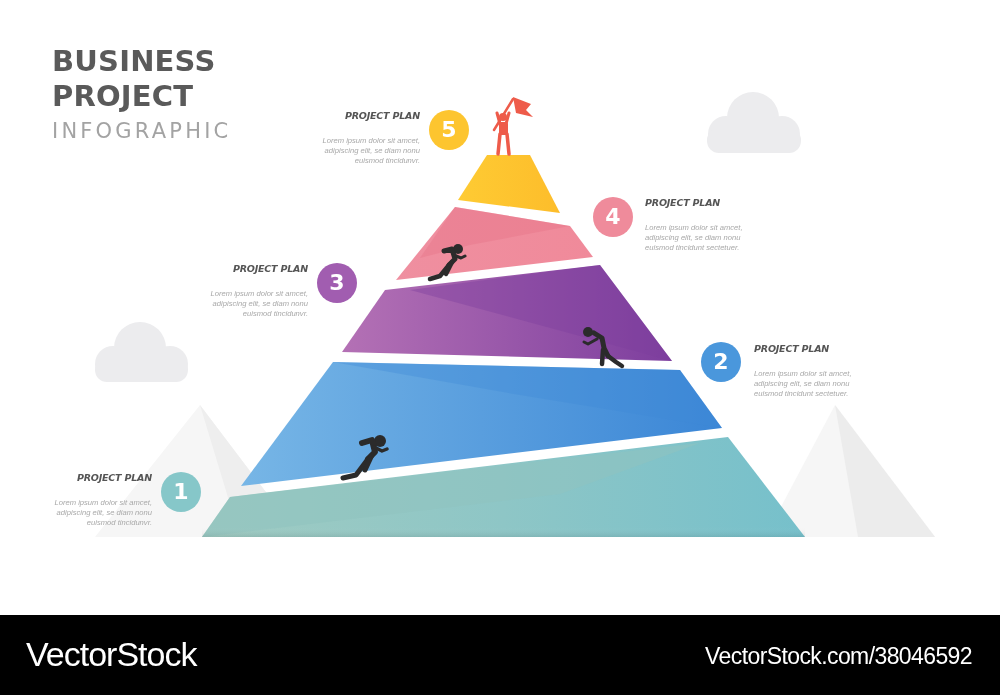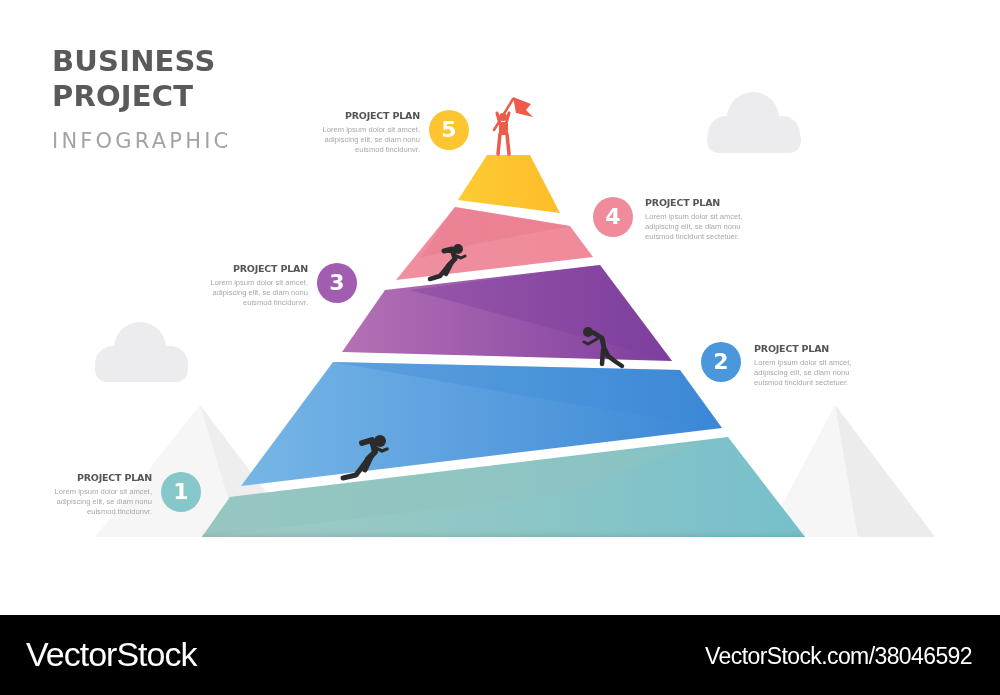--- a/index.html
+++ b/index.html
@@ -1,26 +1,26 @@
 <!DOCTYPE html>
 <html><head>
 <meta charset="utf-8">
 <style>
   html, body { margin: 0; padding: 0; }
   body { width: 1000px; height: 695px; position: relative; overflow: hidden; background: #ffffff; font-family: "Liberation Sans", sans-serif; }
   .canvas { position: absolute; left: 0; top: 0; width: 908px; height: 615px; background: #ffffff; }
   .title-block { position: absolute; left: 52px; top: 44px; }
   .title-line { font-family: "DejaVu Sans", sans-serif; font-weight: bold; font-size: 29px; line-height: 35px; color: #5a5a5a; letter-spacing: 0.2px; }
-  .subtitle { font-family: "DejaVu Sans", sans-serif; font-size: 21px; line-height: 30px; color: #a3a3a3; letter-spacing: 3.2px; margin-top: 12px; }
+  .subtitle { font-family: "DejaVu Sans", sans-serif; font-size: 21px; line-height: 30px; color: #a3a3a3; letter-spacing: 3.2px; margin-top: 2px; }
   svg.scene { position: absolute; left: 0; top: 0; }
-  .step { position: absolute; width: 150px; }
+  .step { position: absolute; width: 150px; font-style: italic; }
   .step.right { text-align: left; }
   .step.left { text-align: right; }
   .step-title { font-family: "DejaVu Sans", sans-serif; font-weight: bold; font-size: 9.5px; color: #555555; line-height: 13px; letter-spacing: -0.2px; }
-  .step-desc { font-family: "Liberation Sans", sans-serif; font-size: 7.6px; color: #a8a8a8; line-height: 10px; margin-top: 3px; white-space: pre-line; }
+  .step-desc { font-family: "Liberation Sans", sans-serif; font-size: 7.6px; color: #a8a8a8; line-height: 10px; margin-top: 14px; white-space: pre-line; }
   .badge { position: absolute; width: 40px; height: 40px; border-radius: 50%; color: #ffffff; font-family: "DejaVu Sans", sans-serif; font-weight: bold; font-size: 22px; line-height: 40px; text-align: center; }
   .footer { position: absolute; left: 0; top: 615px; width: 1000px; height: 100px; background: #000000; }
   .footer-logo { position: absolute; left: 26px; top: 20px; color: #ffffff; font-family: "Liberation Sans", sans-serif; font-size: 34px; letter-spacing: -1px; }
   .footer-url { position: absolute; right: 28px; top: 28px; color: #ffffff; font-family: "Liberation Sans", sans-serif; font-size: 23px; letter-spacing: -0.6px; }
 </style>
 </head>
 <body>
 
 <div class="canvas">
 

